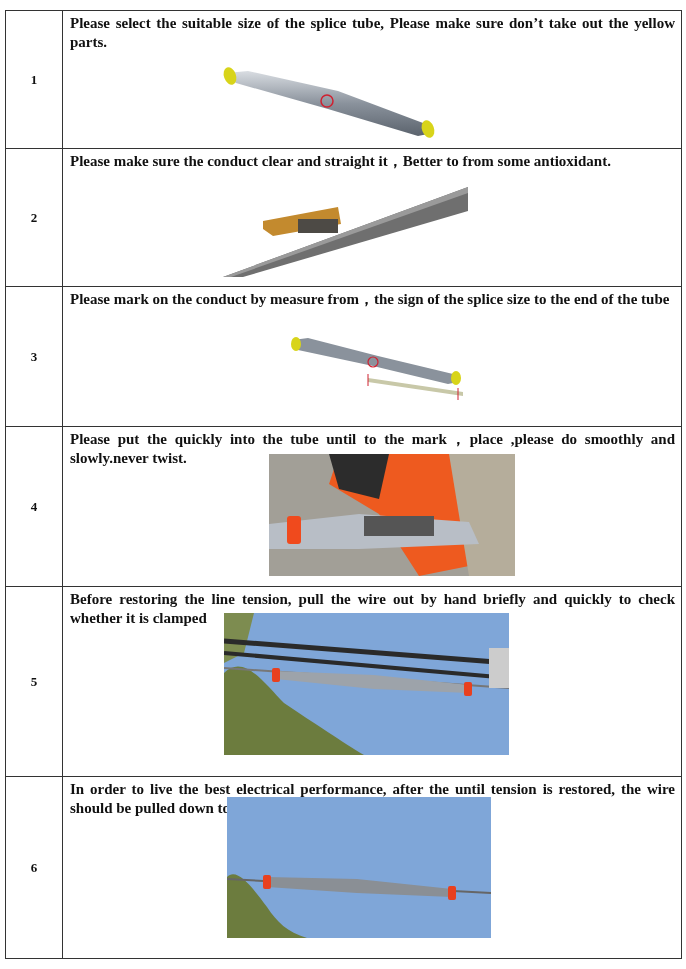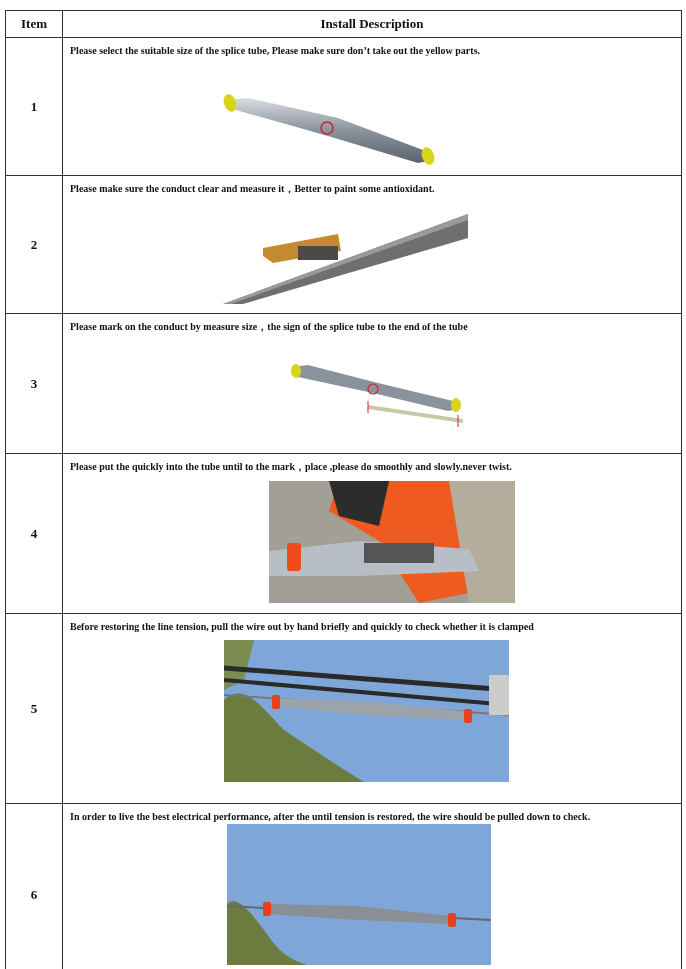--- a/index.html
+++ b/index.html
@@ -2,37 +2,33 @@
 <html><head>
 <meta charset="utf-8">
 <style>
   html,body{margin:0;padding:0;background:#fff;}
   body{width:686px;height:969px;position:relative;font-family:"Liberation Serif",serif;color:#111;overflow:hidden;}
   table.steps{position:absolute;left:5px;top:10px;width:677px;border-collapse:collapse;table-layout:fixed;}
   table.steps td, table.steps th{border:1.5px solid #333;vertical-align:top;padding:0;}
   th{height:26px;font-weight:bold;font-size:13px;vertical-align:middle !important;text-align:center;}
   td.num{text-align:center;vertical-align:middle !important;font-weight:bold;font-size:13px;}
   td.desc{position:relative;}
-  .desc-text{font-weight:bold;font-size:10px;line-height:19px;padding:3px 6px 0 7px;text-align:justify;}
+  .desc-text{font-weight:bold;font-size:15px;line-height:19px;padding:3px 6px 0 7px;text-align:justify;}
   .pic{position:absolute;overflow:hidden;}
   svg{display:block;}
 </style>
 </head>
 <body>
 
 <table class="steps">
   <colgroup>
       <col style="width:57px">
       <col>
     </colgroup>
   <tbody>
-      <tr>
-    <th>Item</th>
-    <th>Install Description</th>
-  </tr>
 
   <tr style="height:138px">
     <td class="num">1</td>
     <td class="desc">
       <div class="desc-text">Please select the suitable size of the splice tube, Please make sure don’t take out the yellow parts.</div>
       <div class="pic" style="left:155px;top:50px;width:230px;height:80px;">
         <svg width="230" height="80" viewBox="0 0 230 80">
           <defs>
                 <linearGradient id="g1" x1="0" y1="0" x2="0" y2="1">
                   <stop offset="0" stop-color="#d9dde2"></stop>
@@ -45,36 +41,36 @@
           <ellipse cx="210" cy="68" rx="6" ry="9" fill="#d8d41a" transform="rotate(-20 210 68)"></ellipse>
           <circle cx="109" cy="40" r="6" fill="none" stroke="#d02030" stroke-width="1.5"></circle>
         </svg>
       </div>
     </td>
   </tr>
 
   <tr style="height:138px">
     <td class="num">2</td>
     <td class="desc">
-      <div class="desc-text">Please make sure the conduct clear and measure it，Better to paint some antioxidant.</div>
+      <div class="desc-text">Please make sure the conduct clear and straight it，Better to from some antioxidant.</div>
       <div class="pic" style="left:160px;top:30px;width:250px;height:100px;">
         <svg width="250" height="100" viewBox="0 0 250 100">
           <polygon points="0,98 245,8 245,32 20,98" fill="#6f6f6f"></polygon>
           <polygon points="0,98 245,8 245,14 8,98" fill="#9a9a9a"></polygon>
           <polygon points="40,42 115,28 118,45 50,57 40,50" fill="#c38a2e"></polygon>
           <rect x="75" y="40" width="40" height="14" fill="#4d4a45"></rect>
         </svg>
       </div>
     </td>
   </tr>
 
   <tr style="height:140px">
     <td class="num">3</td>
     <td class="desc">
-      <div class="desc-text">Please mark on the conduct by measure size，the sign of the splice tube to the end of the tube</div>
+      <div class="desc-text">Please mark on the conduct by measure from，the sign of the splice size to the end of the tube</div>
       <div class="pic" style="left:225px;top:45px;width:185px;height:75px;">
         <svg width="185" height="75" viewBox="0 0 185 75">
           <polygon points="5,8 20,6 90,24 165,42 170,50 160,52 85,34 10,18" fill="#8a929c"></polygon>
           <ellipse cx="8" cy="12" rx="5" ry="7" fill="#d8d41a"></ellipse>
           <ellipse cx="168" cy="46" rx="5" ry="7" fill="#d8d41a"></ellipse>
           <circle cx="85" cy="30" r="5" fill="none" stroke="#d02030" stroke-width="1.2"></circle>
           <polygon points="80,46 175,60 175,64 80,50" fill="#c8c8a8"></polygon>
           <line x1="80" y1="42" x2="80" y2="54" stroke="#d02030" stroke-width="1"></line>
           <line x1="170" y1="56" x2="170" y2="68" stroke="#d02030" stroke-width="1"></line>
         </svg>

